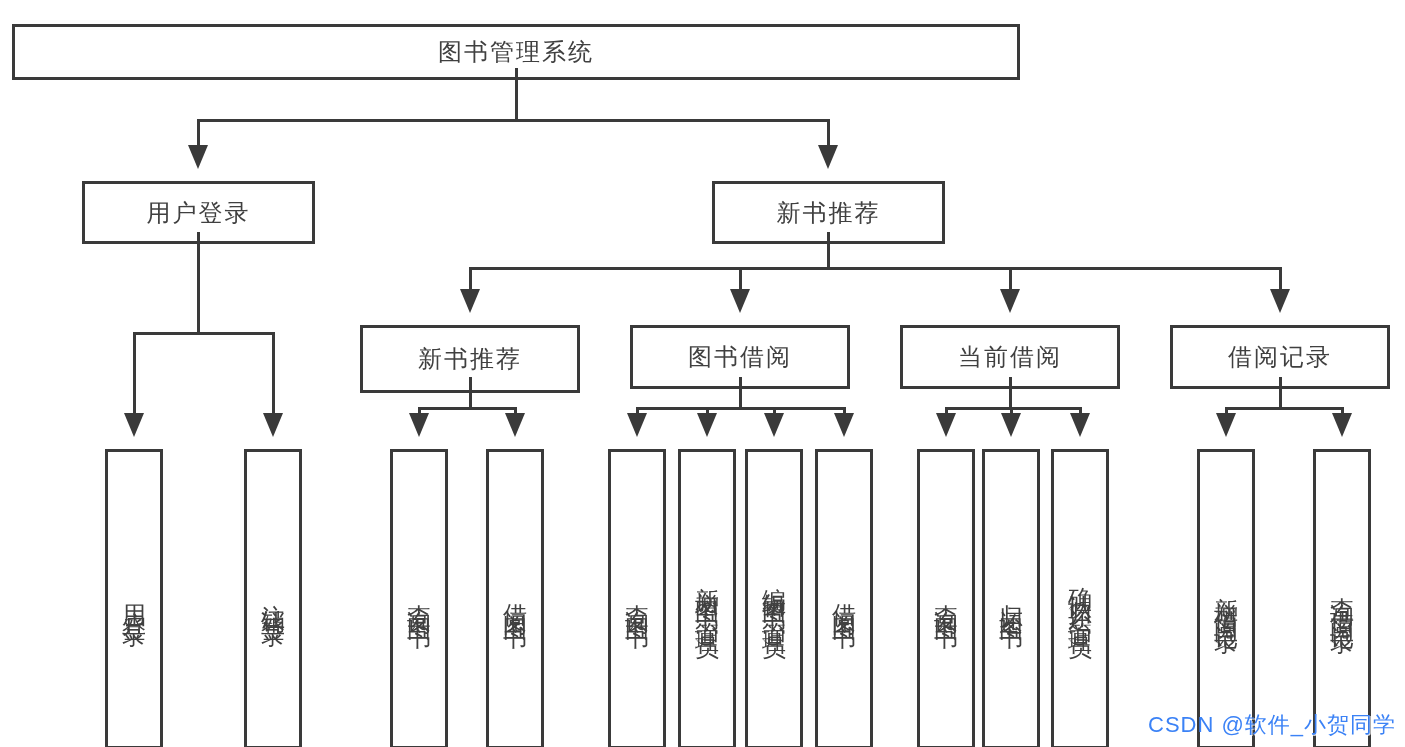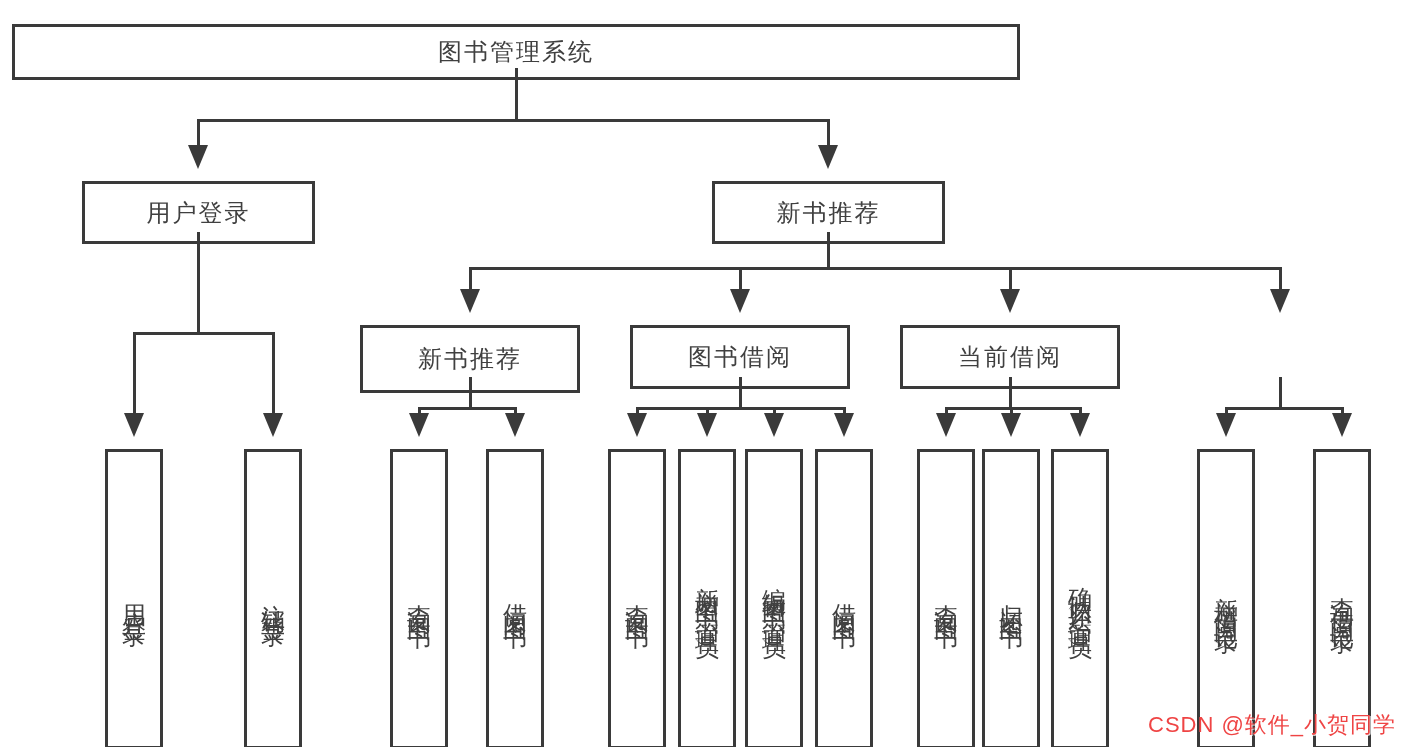--- a/index.html
+++ b/index.html
@@ -20,21 +20,21 @@
   .h,.v{position:absolute;background:#3a3a3a;}
   .h{height:3px;}
   .v{width:3px;}
   .arrow{
     position:absolute;width:0;height:0;
     border-left:10px solid transparent;border-right:10px solid transparent;
     border-top:24px solid #3a3a3a;
   }
   .watermark{
     position:absolute;left:1148px;top:710px;width:254px;
-    font-size:22px;color:#ef4444;letter-spacing:1px;z-index:5;
+    font-size:22px;color:#3b82f6;letter-spacing:1px;z-index:5;
     text-shadow:1px 1px 0 rgba(255,255,255,0.85);white-space:nowrap;
   }
 </style>
 </head>
 <body>
 
 <div class="canvas">
 
   <div class="node" style="left:12px;top:12px;width:1008px;height:56px;">图书管理系统</div>
 
@@ -62,20 +62,21 @@
   <div class="v" style="left:739px;top:267px;height:24px;"></div>
   <div class="arrow" style="left:730px;top:289px;"></div>
   <div class="v" style="left:1009px;top:267px;height:24px;"></div>
   <div class="arrow" style="left:1000px;top:289px;"></div>
   <div class="v" style="left:1279px;top:267px;height:24px;"></div>
   <div class="arrow" style="left:1270px;top:289px;"></div>
 
   <div class="node" style="left:360px;top:313px;width:220px;height:68px;">新书推荐</div>
   <div class="node" style="left:900px;top:313px;width:220px;height:64px;">当前借阅</div>
   <div class="node" style="left:630px;top:313px;width:220px;height:64px;">图书借阅</div>
+  <div class="node" style="left:1170px;top:313px;width:220px;height:64px;">借阅记录</div>
 
   <div class="v" style="left:469px;top:377px;height:33px;"></div>
   <div class="h" style="left:418px;top:407px;width:99px;"></div>
   <div class="v" style="left:418px;top:407px;height:10px;"></div>
   <div class="arrow" style="left:409px;top:413px;"></div>
   <div class="v" style="left:514px;top:407px;height:10px;"></div>
   <div class="arrow" style="left:505px;top:413px;"></div>
 
   <div class="v" style="left:739px;top:377px;height:33px;"></div>
   <div class="h" style="left:636px;top:407px;width:210px;"></div>

